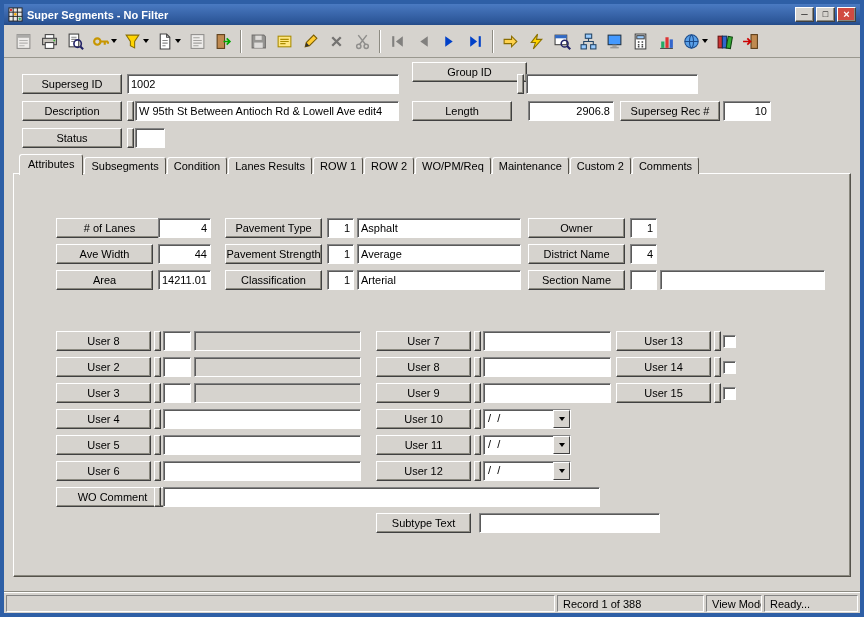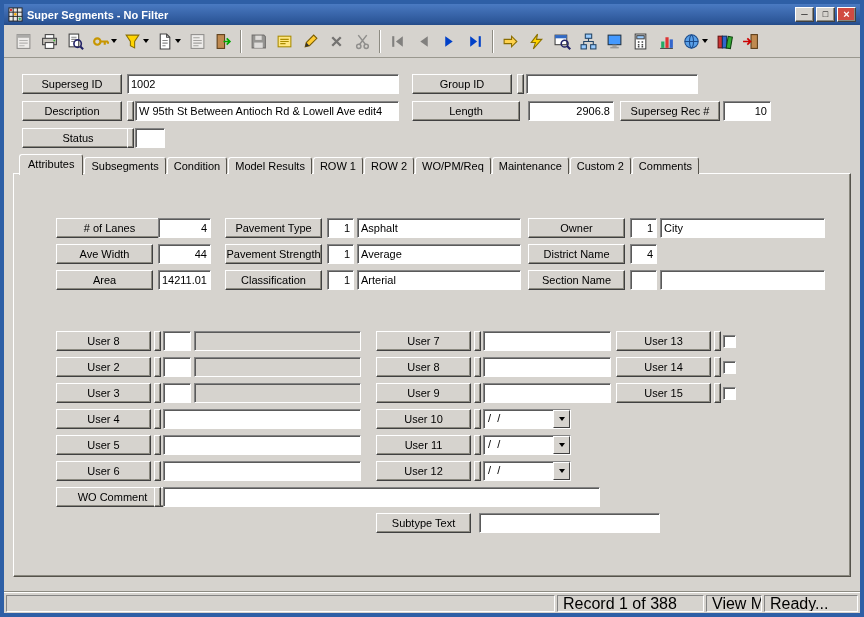--- a/index.html
+++ b/index.html
@@ -44,21 +44,21 @@
   .tabstrip { position:absolute; left:15px; top:95px; height:21px; display:flex; align-items:flex-end; z-index:3; }
   .tab { background:#d6d3ce; border:1px solid #55524b; border-bottom:none; border-top-color:#fff; border-left-color:#fff;
          border-top-left-radius:3px; border-top-right-radius:3px; height:17px; line-height:16px; padding:0 6px;
          font-size:11px; margin-right:1px; white-space:nowrap; cursor:default; }
   .tab.sel { height:21px; line-height:19px; margin-bottom:-1px; padding:0 8px; z-index:4; }
   .panel { position:absolute; left:9px; top:115px; width:838px; height:404px; background:#d6d3ce;
            border:1px solid; border-color:#fff #55524b #55524b #fff; box-shadow: inset -1px -1px 0 #8a887f; z-index:1; }
   
   .statusbar { position:relative; height:22px; background:#d6d3ce; border-top:1px solid #8d8b82; box-shadow: inset 0 1px 0 #fff; }
   .seg { position:absolute; top:3px; height:17px; border:1px solid; border-color:#848484 #fff #fff #848484;
-         font-size:16px; display:flex; align-items:center; padding:0 5px; white-space:nowrap; overflow:hidden; }
+         font-size:11px; display:flex; align-items:center; padding:0 5px; white-space:nowrap; overflow:hidden; }
   svg { display:block; }
 </style>
 </head>
 <body>
 
 <div class="win">
 
   <div class="titlebar">
     <span>
       <svg width="15" height="15" viewBox="0 0 16 16">
@@ -257,46 +257,45 @@
           <rect x="8.5" y="1.5" width="6" height="13" fill="#c08a50" stroke="#5d3d18"></rect>
           <path d="M1 8h7M5 5l3 3-3 3" stroke="#c00" stroke-width="1.6" fill="none"></path>
         </svg>
       </span>
   </div>
 
   <div class="main">
 
     <div class="abs btn" style="left:18px;top:16px;width:100px">Superseg ID</div>
     <div class="abs field" style="left:123px;top:16px;width:272px">1002</div>
-    <div class="abs btn" style="left:408px;top:16px;width:100px">Group ID</div>
+    <div class="abs btn" style="left:408px;top:4px;width:115px">Group ID</div>
     <div class="abs sliver" style="left:513px;top:16px"></div>
     <div class="abs field" style="left:522px;top:16px;width:172px"></div>
 
     <div class="abs btn" style="left:18px;top:43px;width:100px">Description</div>
     <div class="abs sliver" style="left:123px;top:43px"></div>
     <div class="abs field" style="left:131px;top:43px;width:264px">W 95th St Between Antioch Rd &amp; Lowell Ave edit4</div>
-    <div class="abs btn" style="left:408px;top:43px;width:108px">Length</div>
+    <div class="abs btn" style="left:408px;top:43px;width:100px">Length</div>
     <div class="abs field num" style="left:524px;top:43px;width:86px">2906.8</div>
     <div class="abs btn" style="left:616px;top:43px;width:100px">Superseg Rec #</div>
     <div class="abs field num" style="left:719px;top:43px;width:48px">10</div>
 
-    <div class="abs btn" style="left:18px;top:70px;width:112px">Status</div>
+    <div class="abs btn" style="left:18px;top:70px;width:100px">Status</div>
     <div class="abs sliver" style="left:123px;top:70px"></div>
     <div class="abs field" style="left:131px;top:70px;width:30px"></div>
 
     <div class="panel">
 
       <div class="abs btn" style="left:42px;top:44px;width:107px"># of Lanes</div>
       <div class="abs field num" style="left:144px;top:44px;width:53px">4</div>
       <div class="abs btn" style="left:211px;top:44px;width:97px">Pavement Type</div>
       <div class="abs field num" style="left:313px;top:44px;width:27px">1</div>
       <div class="abs field" style="left:343px;top:44px;width:164px">Asphalt</div>
       <div class="abs btn" style="left:514px;top:44px;width:97px">Owner</div>
       <div class="abs field num" style="left:616px;top:44px;width:27px">1</div>
-      <div class="abs field" style="left:646px;top:44px;width:165px">City</div>
 
       <div class="abs btn" style="left:42px;top:70px;width:97px">Ave Width</div>
       <div class="abs field num" style="left:144px;top:70px;width:53px">44</div>
       <div class="abs btn" style="left:211px;top:70px;width:97px">Pavement Strength</div>
       <div class="abs field num" style="left:313px;top:70px;width:27px">1</div>
       <div class="abs field" style="left:343px;top:70px;width:164px">Average</div>
       <div class="abs btn" style="left:514px;top:70px;width:97px">District Name</div>
       <div class="abs field num" style="left:616px;top:70px;width:27px">4</div>
 
       <div class="abs btn" style="left:42px;top:96px;width:97px">Area</div>
@@ -381,21 +380,21 @@
       <div class="abs field" style="left:149px;top:313px;width:437px"></div>
 
       <div class="abs btn" style="left:362px;top:339px;width:95px">Subtype Text</div>
       <div class="abs field" style="left:465px;top:339px;width:181px"></div>
     </div>
 
     <div class="tabstrip">
       <span class="tab sel">Attributes</span>
       <span class="tab">Subsegments</span>
       <span class="tab">Condition</span>
-      <span class="tab">Model Results</span>
+      <span class="tab">Lanes Results</span>
       <span class="tab">ROW 1</span>
       <span class="tab">ROW 2</span>
       <span class="tab">WO/PM/Req</span>
       <span class="tab">Maintenance</span>
       <span class="tab">Custom 2</span>
       <span class="tab">Comments</span>
     </div>
   </div>
 
   <div class="statusbar">

